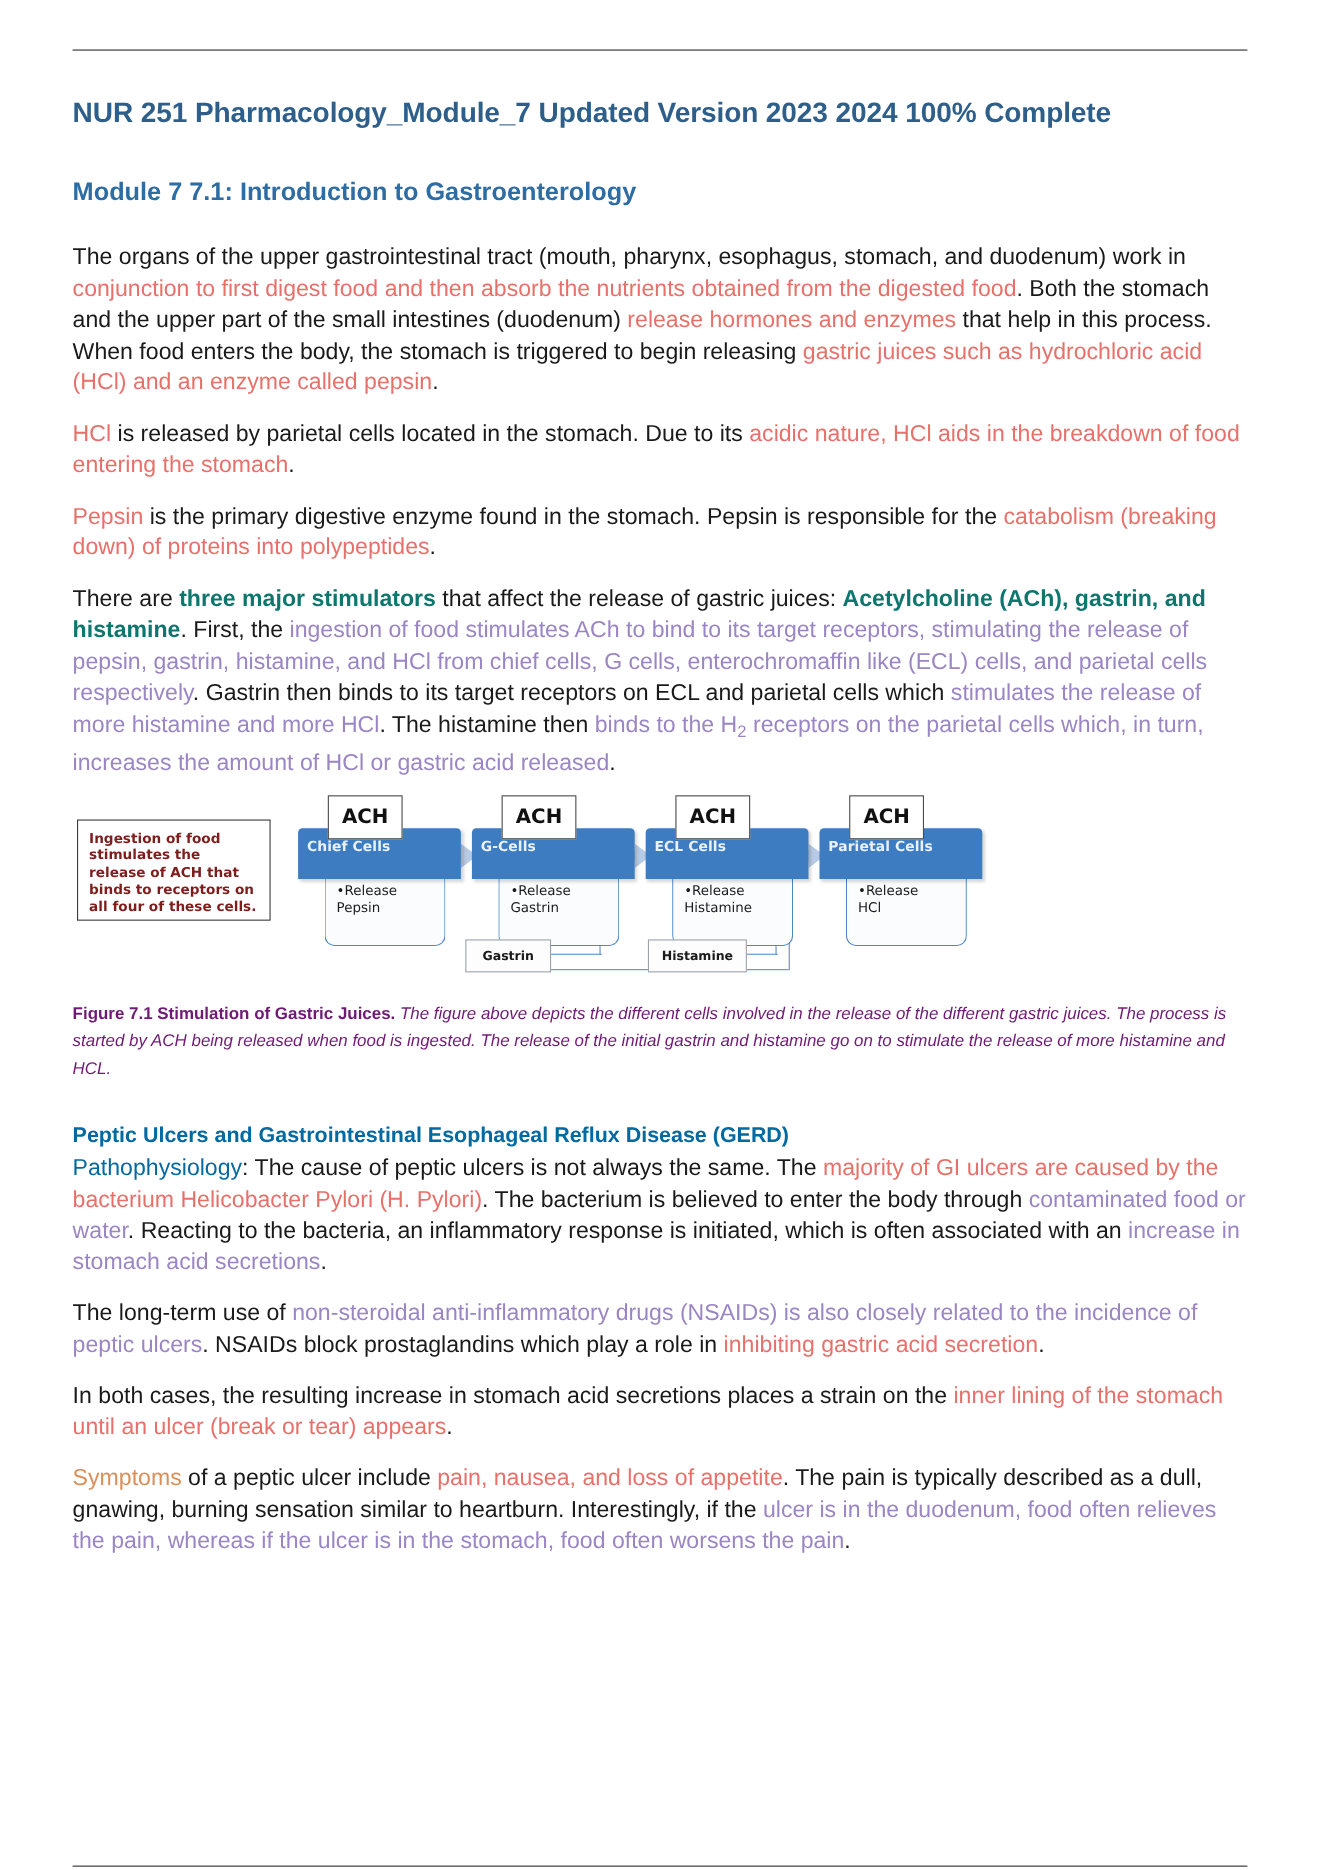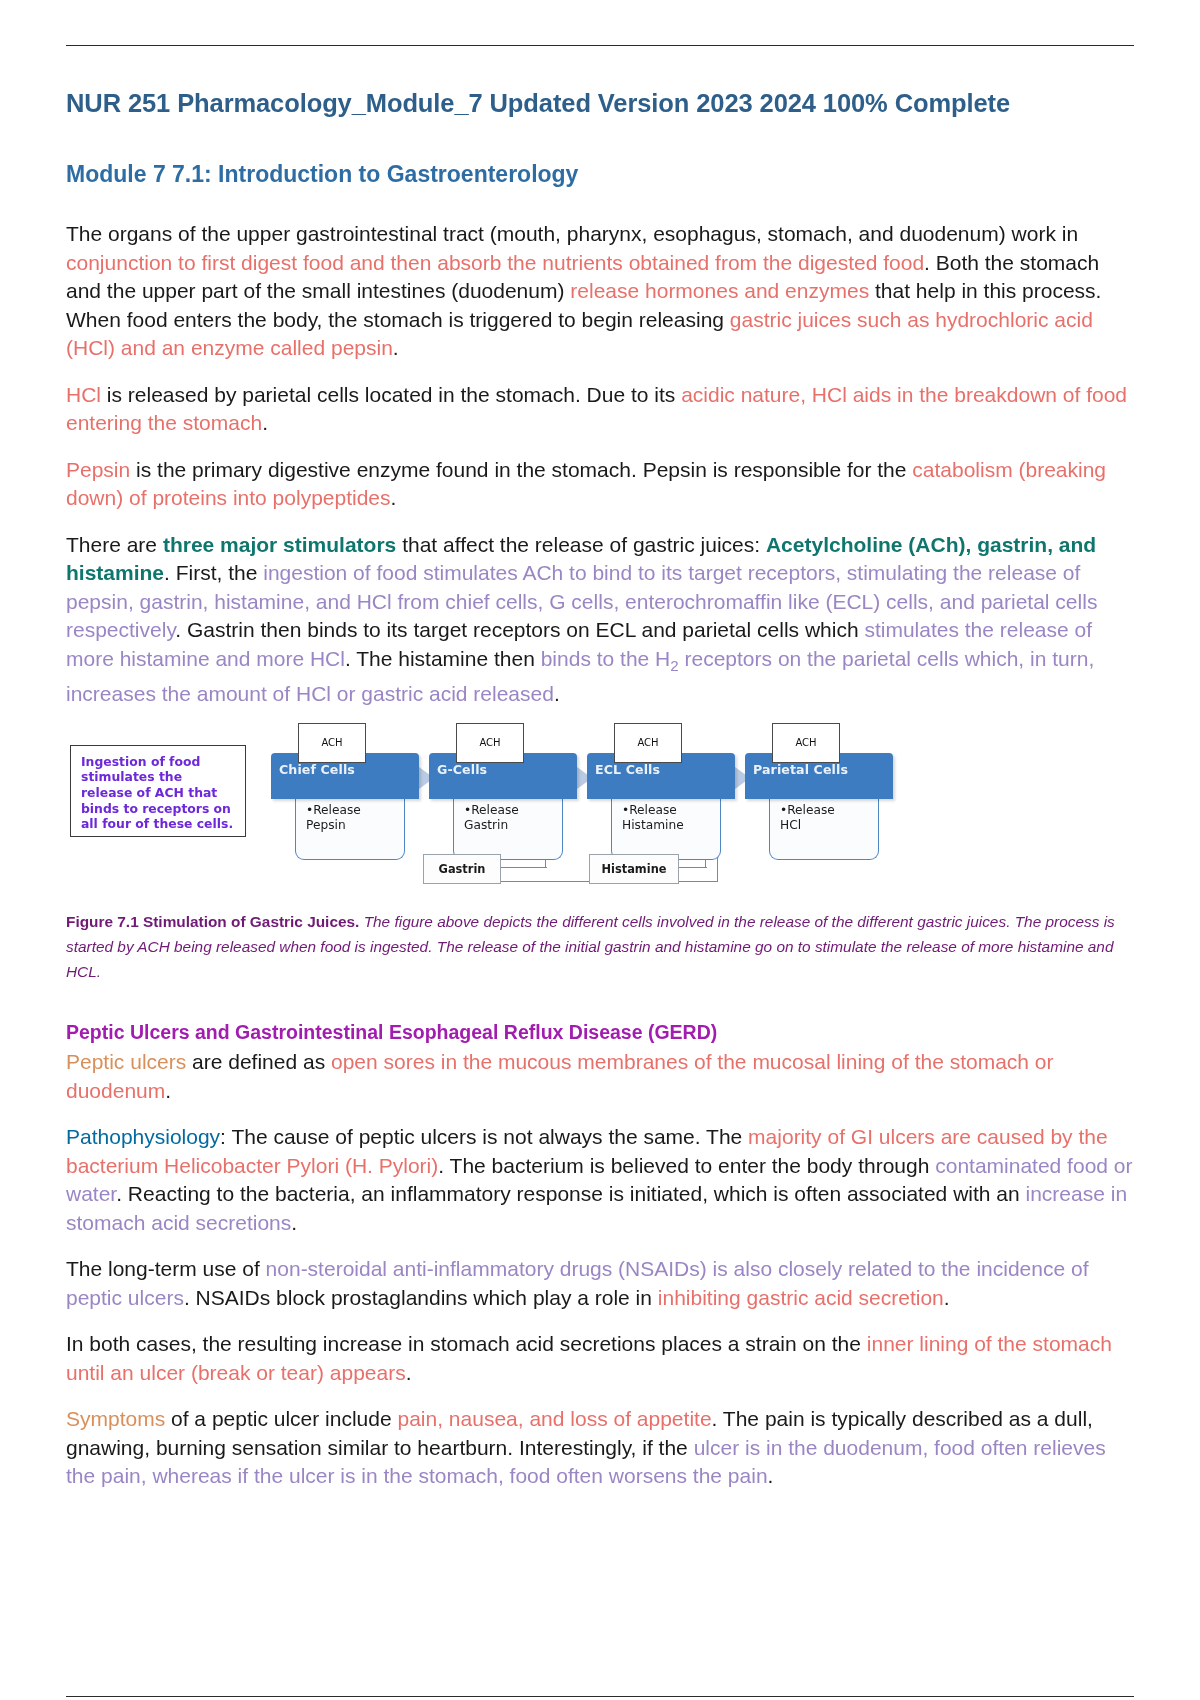--- a/index.html
+++ b/index.html
@@ -45,21 +45,21 @@
   h2.section-title {
     font-size: 23px;
     font-weight: bold;
     color: #2e6da4;
     margin: 42px 0 0 0;
     line-height: 1.2;
   }
   h3.sub-title {
     font-size: 19.5px;
     font-weight: bold;
-    color: #a21caf;
+    color: #0369a1;
     margin: 36px 0 4px 0;
     line-height: 1.25;
   }
   p.para {
     font-size: 21px;
     line-height: 28.5px;
     margin: 0 0 18px 0;
     text-align: left;
     color: #1a1a1a;
   }
@@ -83,21 +83,21 @@
     top: 22px;
     width: 176px;
     height: 92px;
     border: 1.5px solid #3a3a3a;
     background: #fff;
     padding: 8px 10px;
     box-sizing: border-box;
     font-size: 12.4px;
     line-height: 15.6px;
     font-weight: bold;
-    color: #6d28d9;
+    color: #7f1d1d;
     font-family: "DejaVu Sans", sans-serif;
   }
   .chain {
     position: absolute;
     left: 205px;
     top: 0;
     width: 610px;
     height: 178px;
   }
   .node { position: absolute; top: 0; width: 130px; height: 120px; }
@@ -110,22 +110,22 @@
     position: absolute;
     left: 27px;
     top: 0;
     width: 66px;
     height: 38px;
     border: 1.3px solid #4a4a4a;
     background: #ffffff;
     display: flex;
     align-items: center;
     justify-content: center;
-    font-size: 10px;
-    font-weight: normal;
+    font-size: 18px;
+    font-weight: bold;
     color: #111;
     font-family: "DejaVu Sans", sans-serif;
     z-index: 3;
   }
   .cellbar {
     position: absolute;
     left: 0;
     top: 30px;
     width: 148px;
     height: 46px;
@@ -330,23 +330,20 @@
 
     </div>
   </div>
 
   <p class="caption">
     <span class="cap-lead">Figure 7.1 Stimulation of Gastric Juices.</span><span class="cap-body">  The figure above depicts the different cells involved in the release of the different gastric juices. The process is started by  ACH being released when food is ingested.  The release of the initial gastrin and histamine go on to stimulate the release of more histamine and HCL.</span>
   </p>
 
   <h3 class="sub-title">Peptic Ulcers and Gastrointestinal Esophageal Reflux Disease (GERD)</h3>
 
-  <p class="para">
-    <span class="orange">Peptic ulcers</span><span> are defined as </span><span class="red">open sores in the mucous membranes of the mucosal lining of the stomach or duodenum</span><span>.</span>
-  </p>
 
   <p class="para">
     <span class="blue-b">Pathophysiology</span><span>: The cause of peptic ulcers is not always the same. The </span><span class="red">majority of GI ulcers are caused by the bacterium Helicobacter Pylori (H. Pylori)</span><span>. The bacterium is believed to enter the body through </span><span class="purple">contaminated food or water</span><span>. Reacting to the bacteria, an inflammatory response is initiated, which is often associated with an </span><span class="purple">increase in stomach acid secretions</span><span>.</span>
   </p>
 
   <p class="para">
     <span>The long-term use of </span><span class="purple">non-steroidal anti-inflammatory drugs (NSAIDs) is also closely related to the incidence of peptic ulcers</span><span>. NSAIDs block prostaglandins which play a role in </span><span class="red">inhibiting gastric acid secretion</span><span>.</span>
   </p>
 
   <p class="para">

